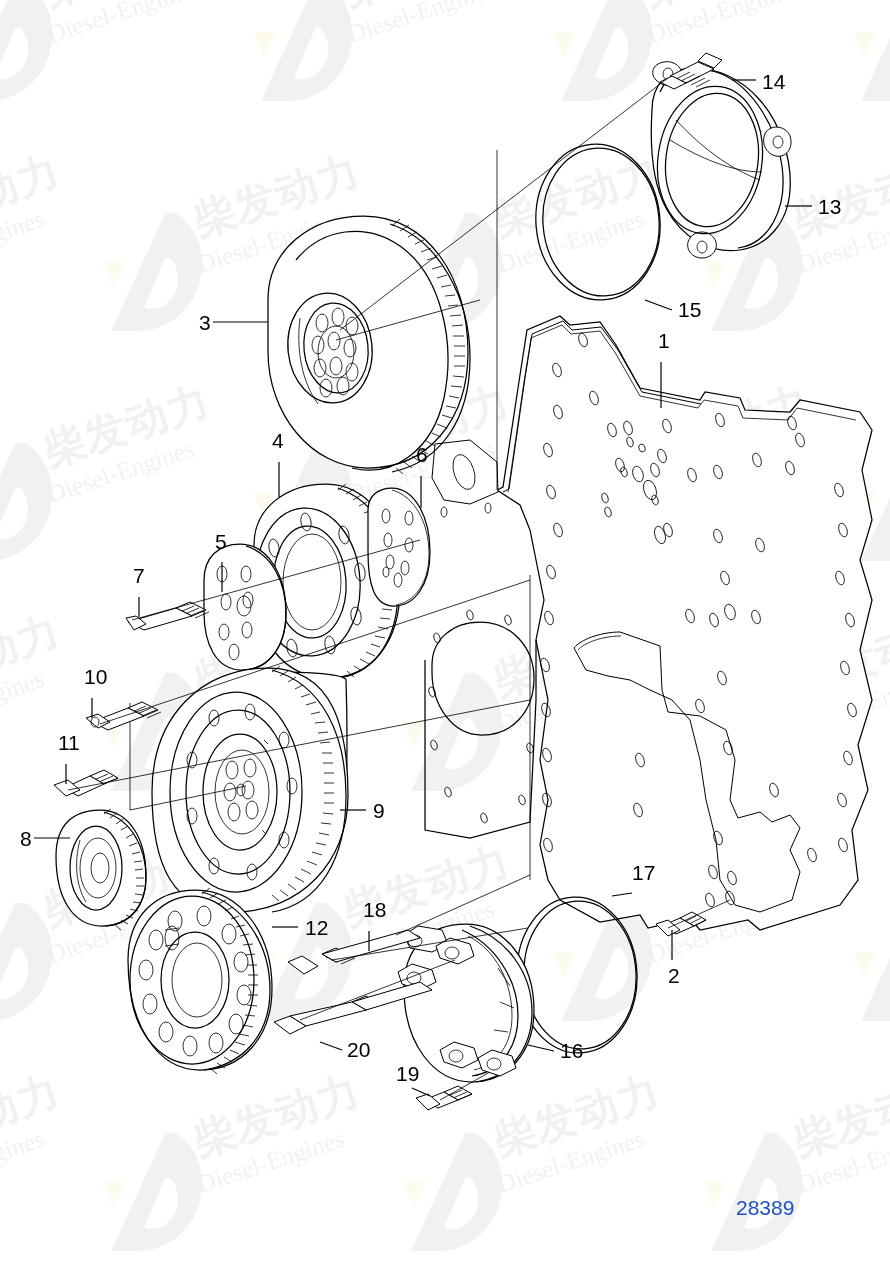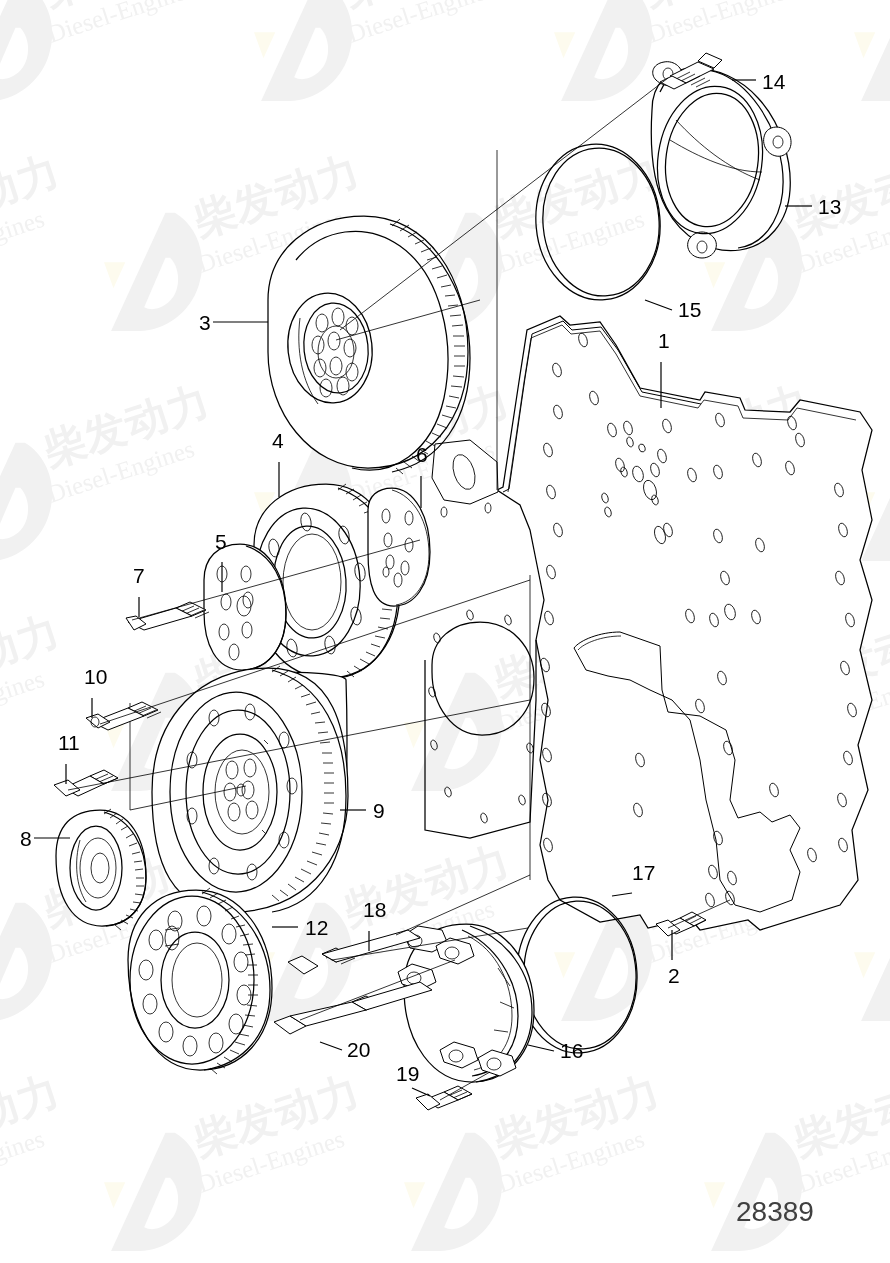--- a/index.html
+++ b/index.html
@@ -753,17 +753,17 @@
         <polyline points="369,931 369,951" class="leader"></polyline>
         <text x="363" y="917" class="lbl">18</text>
         <polyline points="412,1088 430,1096" class="leader"></polyline>
         <text x="396" y="1081" class="lbl">19</text>
         <polyline points="320,1042 342,1050" class="leader"></polyline>
         <text x="347" y="1057" class="lbl">20</text>
       </svg>
   </div>
 
   <div style="position:absolute;left:736px;top:1196px;z-index:25;
-              font-family:'Liberation Sans',sans-serif;font-size:28px;color:#404040;">
+              font-family:'Liberation Sans',sans-serif;font-size:21px;color:#1d4ed8;">
     <span>28389</span>
   </div>
 
 </div>
 
 </body></html>

